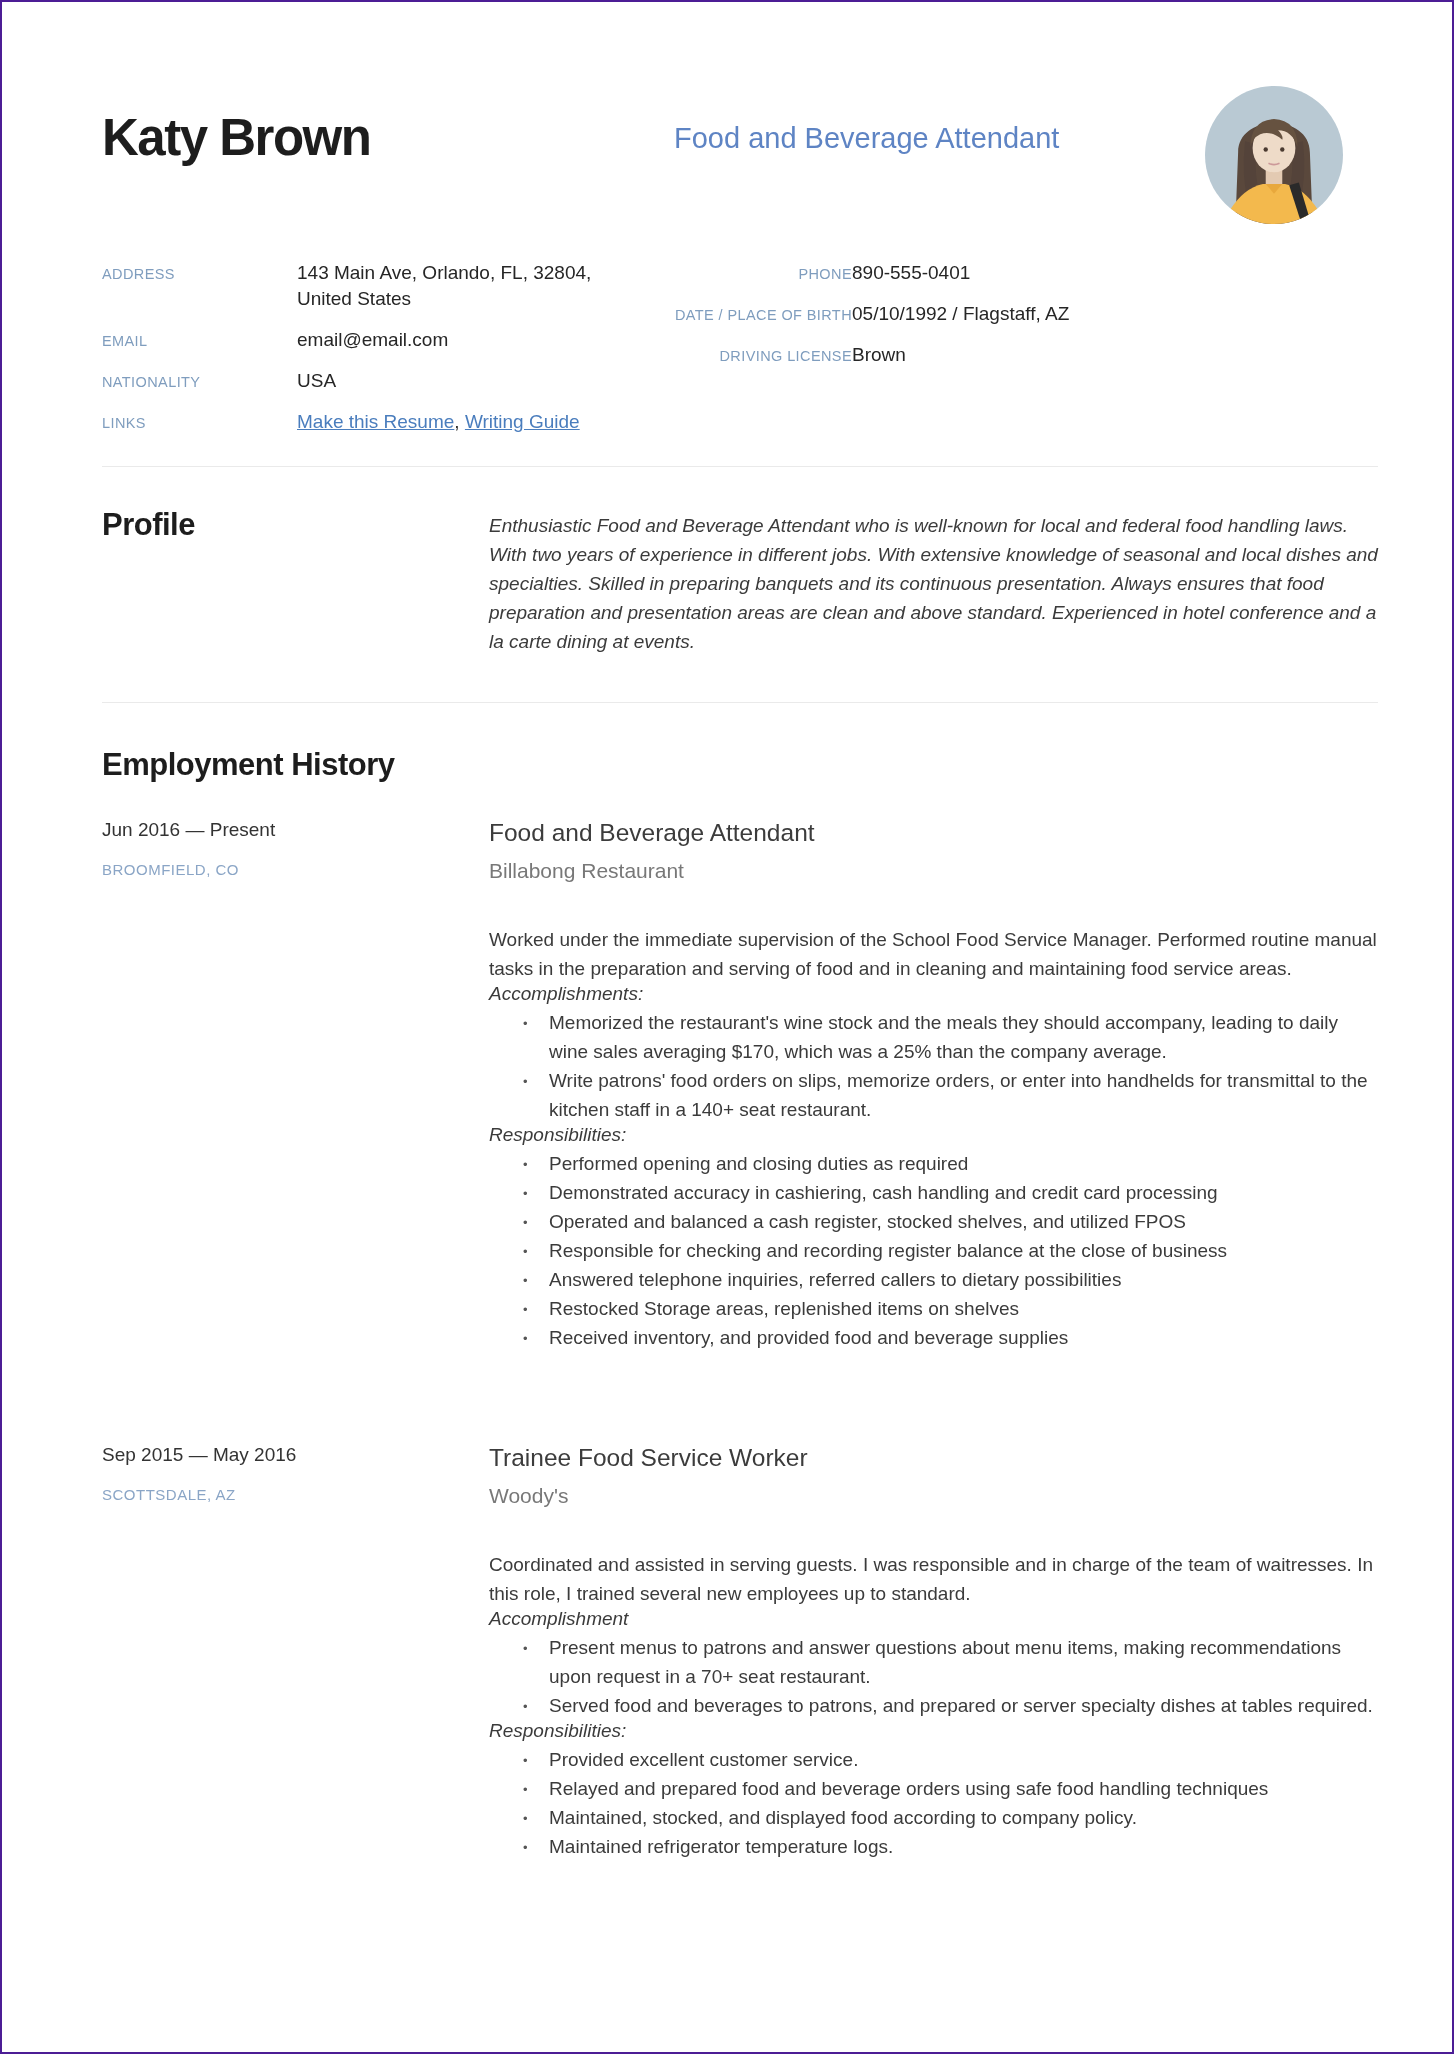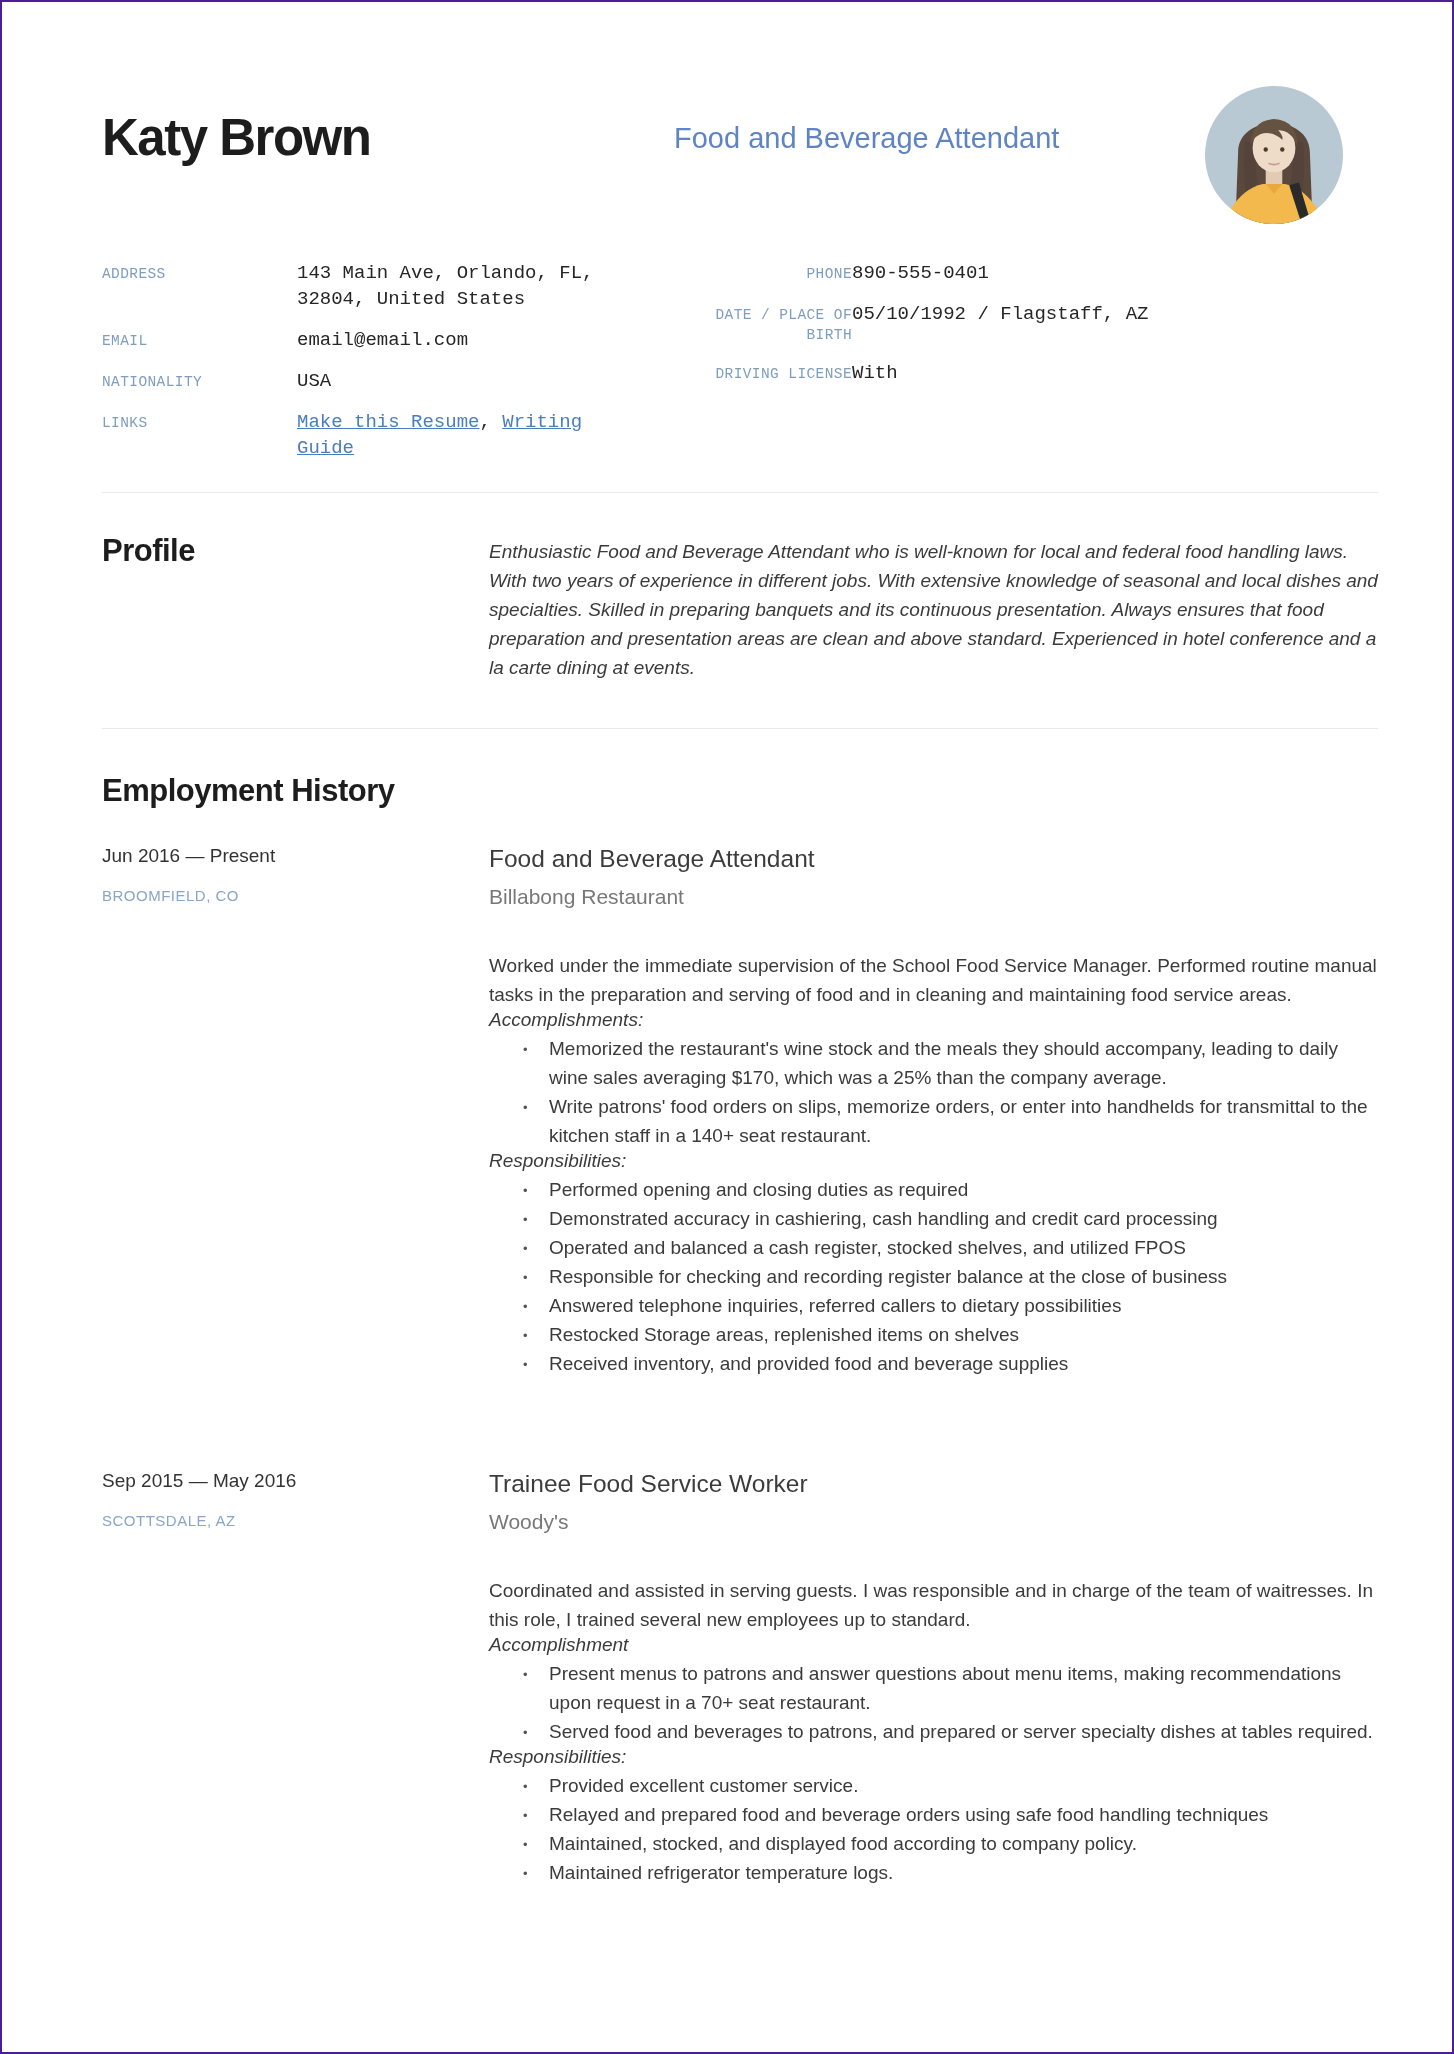--- a/index.html
+++ b/index.html
@@ -28,21 +28,21 @@
     padding-top:36px;
     font-size:29px; color:#5e84c4; font-weight:400;
   }
   .photo-wrap { width:138px; height:138px; margin-right:35px; flex:0 0 auto; }
   .photo-wrap svg { width:138px; height:138px; display:block; }
 
   
   .contact { display:flex; margin-top:36px; }
   .contact-left { width:572px; }
   .contact-right { flex:1;text-align:right; }
-  .c-row { display:flex; margin-bottom:15px;font-family:Liberation Mono, monospace; }
+  .c-row { display:flex; margin-bottom:15px; }
   .c-label {
     font-size:14.5px; color:#7f9dbe; letter-spacing:0.4px;
     padding-top:4px; line-height:20px;
   }
   .contact-left .c-label { width:195px; flex:0 0 auto; }
   .contact-right .c-label { width:178px; flex:0 0 auto; }
   .c-value { font-size:19px; color:#262626; line-height:26px; }
   .contact-left .c-value { max-width:345px; }
   .c-value a { color:#4a7dbd; text-decoration:underline;text-align:right; }
   .sep { color:#2e2e2e; white-space:pre; }
@@ -149,21 +149,21 @@
         <div class="c-row">
           <div class="c-label">PHONE</div>
           <div class="c-value">890-555-0401</div>
         </div>
         <div class="c-row">
           <div class="c-label">DATE / PLACE OF BIRTH</div>
           <div class="c-value">05/10/1992 / Flagstaff, AZ</div>
         </div>
         <div class="c-row">
           <div class="c-label">DRIVING LICENSE</div>
-          <div class="c-value">With</div>
+          <div class="c-value">Brown</div>
         </div>
       </div>
     </div>
 
     <hr class="divider">
 
     <div class="section-row profile-row">
       <div class="col-left">
         <div class="section-heading">Profile</div>
       </div>

